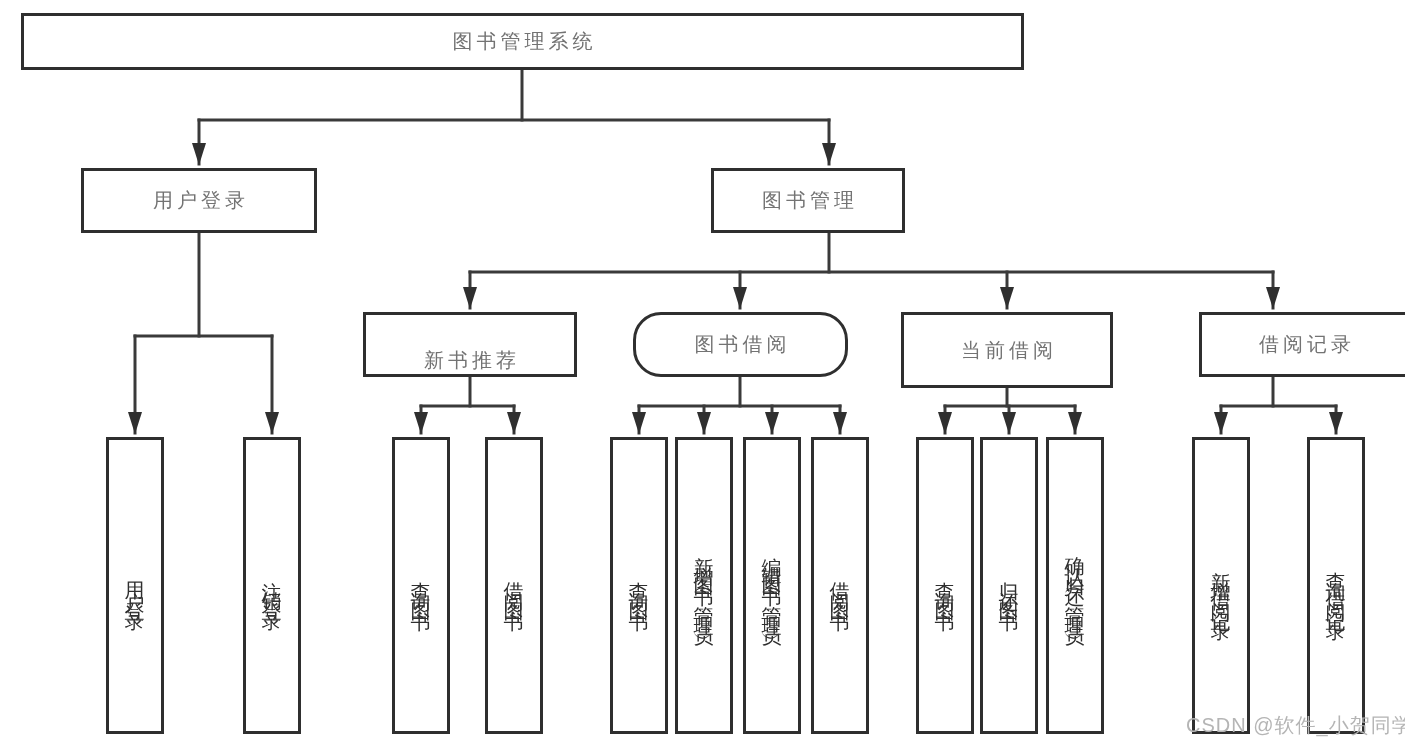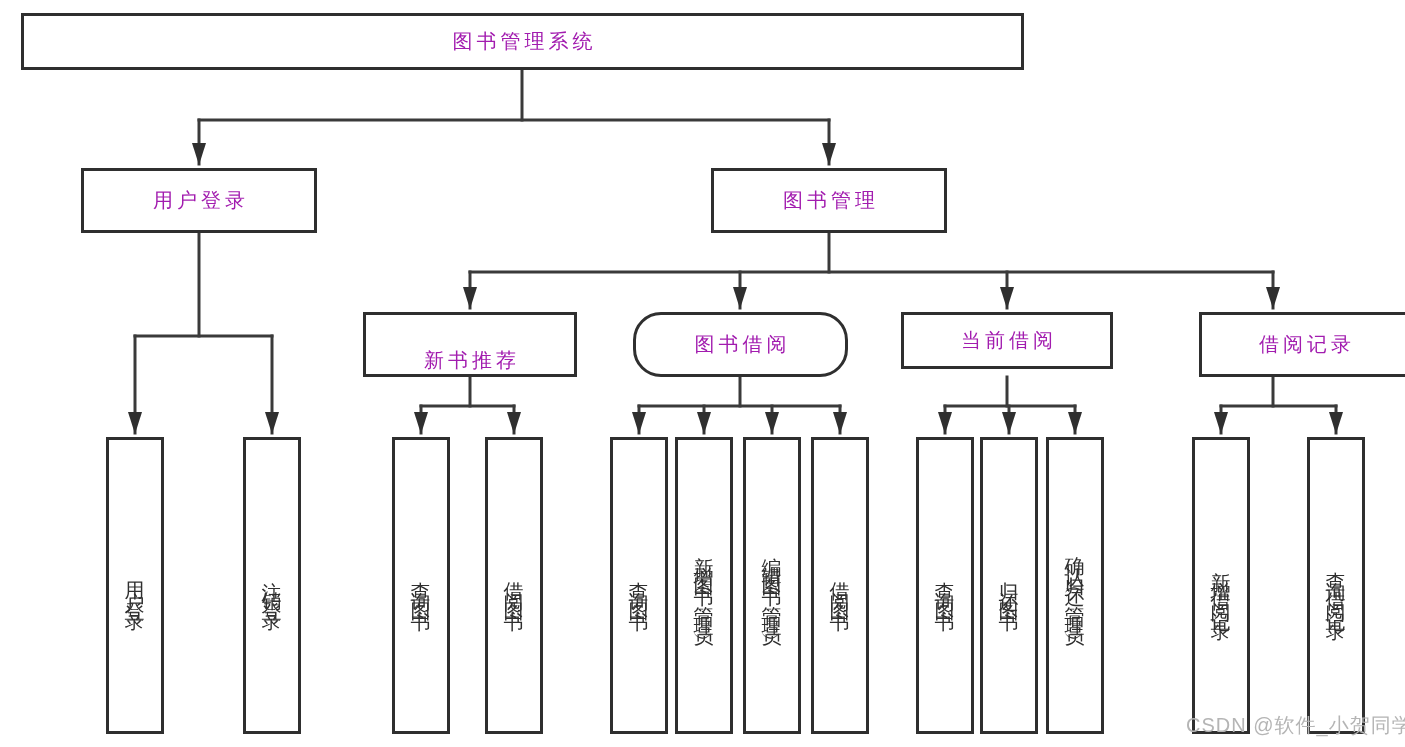--- a/index.html
+++ b/index.html
@@ -26,21 +26,21 @@
     box-sizing: border-box;
     background: #ffffff;
     border: 3px solid #2f2f2f;
     display: flex;
     align-items: center;
     justify-content: center;
     z-index: 2;
   }
   .hlabel {
     font-size: 20px;
-    color: #a21caf;
+    color: #737373;
     letter-spacing: 4px;
     text-indent: 4px;
     white-space: nowrap;
   }
   .leaf {
     top: 437px;
     width: 58px;
     height: 297px;
   }
   .vlabel {
@@ -131,31 +131,31 @@
     </g>
   </svg>
 
   <div class="box" style="left:21px; top:13px; width:1003px; height:57px;">
     <span class="hlabel">图书管理系统</span>
   </div>
 
   <div class="box" style="left:81px; top:168px; width:236px; height:65px;">
     <span class="hlabel">用户登录</span>
   </div>
-  <div class="box" style="left:711px; top:168px; width:236px; height:65px;">
+  <div class="box" style="left:711px; top:168px; width:194px; height:65px;">
     <span class="hlabel">图书管理</span>
   </div>
 
   <div class="box" style="left:363px; top:312px; width:214px; height:65px;align-items:flex-end;">
     <span class="hlabel">新书推荐</span>
   </div>
   <div class="box" style="left:633px; top:312px; width:215px; height:65px;border-radius:28px;">
     <span class="hlabel">图书借阅</span>
   </div>
-  <div class="box" style="left:901px; top:312px; width:212px; height:57px;">
+  <div class="box" style="left:901px; top:312px; width:212px; height:76px;">
     <span class="hlabel">当前借阅</span>
   </div>
   <div class="box" style="left:1167px; top:312px; width:212px; height:65px;margin-left:32px;">
     <span class="hlabel">借阅记录</span>
   </div>
 
   <div class="box leaf" style="left:106px;">
     <span class="vlabel">用户登录</span>
   </div>
   <div class="box leaf" style="left:243px;">

